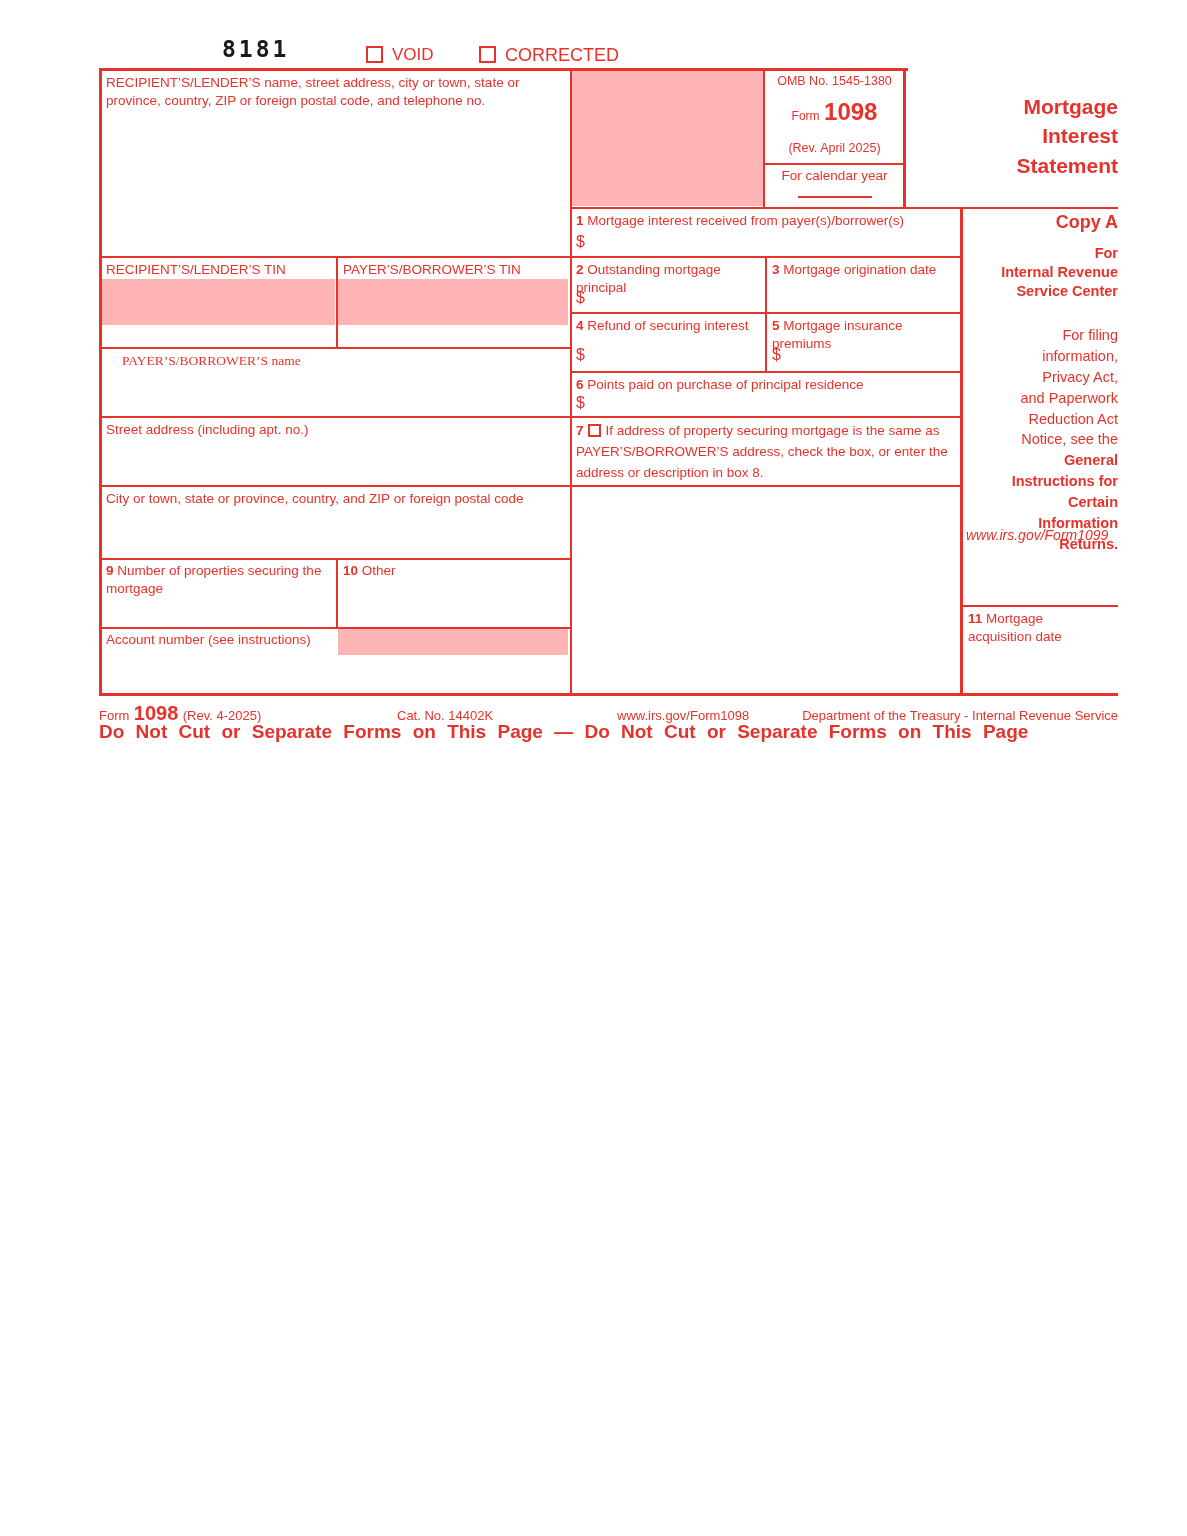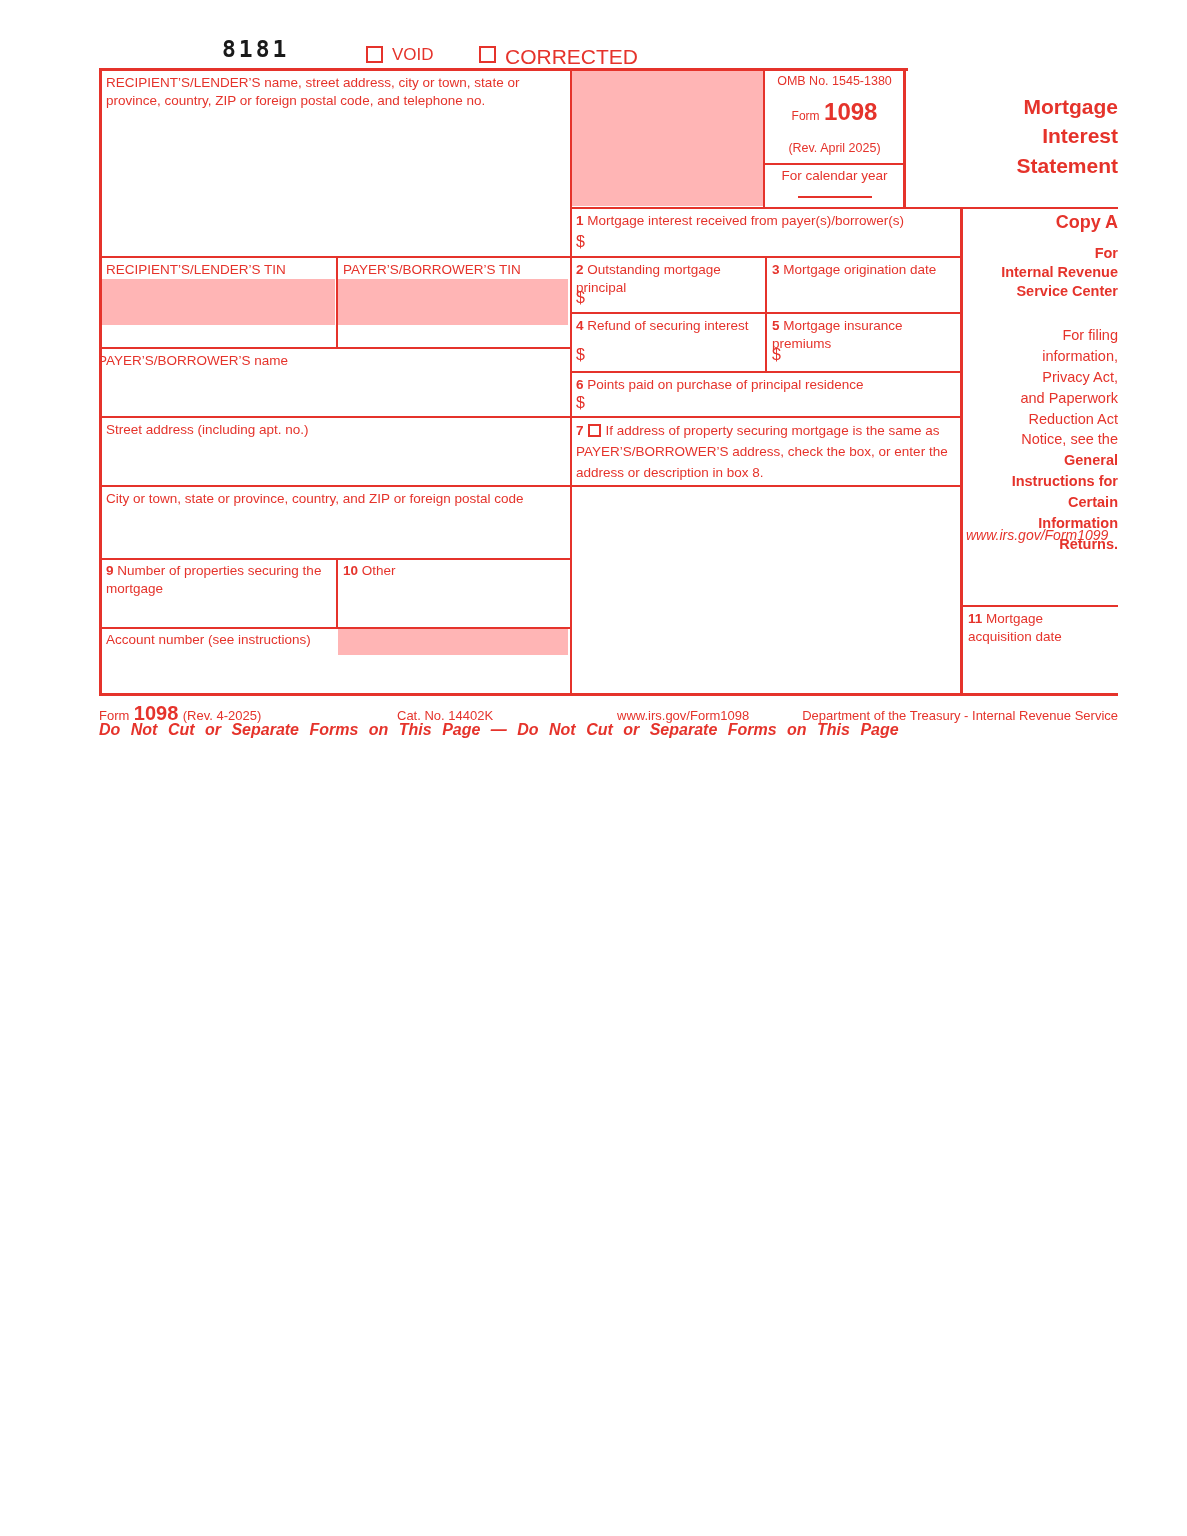--- a/index.html
+++ b/index.html
@@ -31,21 +31,21 @@
 </style>
 </head>
 <body>
 
 <div class="page">
 
   <div class="abs mono b" style="left:222px;top:36px;font-size:23px;letter-spacing:3px;color:var(--ink);">8181</div>
   <div class="cb" style="left:366px;top:46px;"></div>
   <div class="abs" style="left:392px;top:45px;font-size:17px;">VOID</div>
   <div class="cb" style="left:479px;top:46px;"></div>
-  <div class="abs" style="left:505px;top:45px;font-size:21px;">CORRECTED</div>
+  <div class="abs" style="left:505px;top:45px;font-size:18px;">CORRECTED</div>
 
   <div class="pink" style="left:572px;top:70px;width:191px;height:136px;"></div>
   <div class="pink" style="left:102px;top:279px;width:233px;height:46px;"></div>
   <div class="pink" style="left:338px;top:279px;width:230px;height:46px;"></div>
   <div class="pink" style="left:338px;top:629px;width:230px;height:26px;"></div>
 
   <div class="hl3" style="left:99px;top:68px;width:809px;"></div>
   <div class="vl3" style="left:99px;top:68px;height:628px;"></div>
   <div class="hl3" style="left:99px;top:693px;width:1019px;"></div>
   <div class="vl3" style="left:903px;top:68px;height:141px;"></div>
@@ -80,21 +80,21 @@
   <div class="abs right b preline" style="left:898px;top:92px;width:220px;font-size:21px;line-height:1.4;">Mortgage
 Interest
 Statement</div>
 
   <div class="lbl" style="left:106px;top:74px;width:462px;">RECIPIENT’S/LENDER’S name, street address, city or town, state or province, country, ZIP or foreign postal code, and telephone no.</div>
   <div class="abs" style="left:106px;top:115px;width:455px;height:130px;"></div>
 
   <div class="lbl" style="left:106px;top:261px;width:225px;">RECIPIENT’S/LENDER’S TIN</div>
   <div class="lbl" style="left:343px;top:261px;width:222px;">PAYER’S/BORROWER’S TIN</div>
 
-  <div class="lbl" style="left:98px;top:352px;width:455px;">PAYER’S/BORROWER’S name</div>
+  <div class="lbl" style="left:122px;top:352px;width:455px;font-family:Liberation Serif, serif;">PAYER’S/BORROWER’S name</div>
   <div class="abs" style="left:106px;top:372px;width:455px;height:42px;"></div>
 
   <div class="lbl" style="left:106px;top:421px;width:455px;">Street address (including apt. no.)</div>
   <div class="abs" style="left:106px;top:441px;width:455px;height:42px;"></div>
 
   <div class="lbl" style="left:106px;top:490px;width:460px;">City or town, state or province, country, and ZIP or foreign postal code</div>
   <div class="abs" style="left:106px;top:512px;width:455px;height:44px;"></div>
 
   <div class="lbl" style="left:106px;top:562px;width:226px;">
     <span class="num">9</span>
@@ -180,15 +180,15 @@
   <div class="abs" style="left:968px;top:648px;width:145px;height:40px;"></div>
 
   <div class="abs" style="left:99px;top:702px;">
     <span style="font-size:13px;">Form</span>
     <span class="b" style="font-size:20px;">1098</span>
     <span style="font-size:13px;">(Rev. 4-2025)</span>
   </div>
   <div class="abs" style="left:397px;top:708px;font-size:13px;text-align:center;">Cat. No. 14402K</div>
   <div class="abs" style="left:617px;top:708px;font-size:13px;">www.irs.gov/Form1098</div>
   <div class="abs" style="right:69px;top:708px;font-size:13px;">Department of the Treasury - Internal Revenue Service</div>
-  <div class="abs b" style="left:99px;top:721px;width:1020px;font-size:16px;word-spacing:6px;white-space:nowrap;font-style:italic;">Do Not Cut or Separate Forms on This Page — Do Not Cut or Separate Forms on This Page</div>
+  <div class="abs b" style="left:99px;top:721px;width:1020px;font-size:19px;word-spacing:6px;white-space:nowrap;">Do Not Cut or Separate Forms on This Page — Do Not Cut or Separate Forms on This Page</div>
 
 </div>
 
 </body></html>

